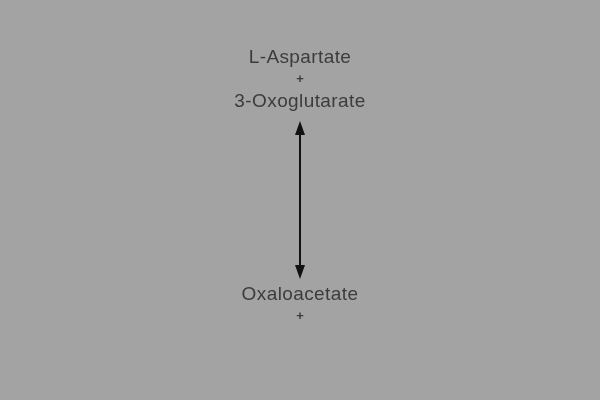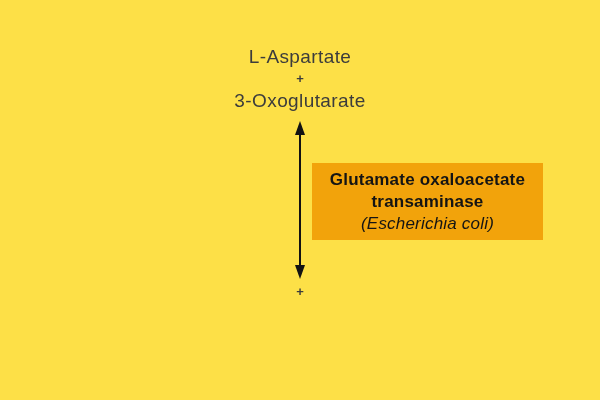--- a/index.html
+++ b/index.html
@@ -4,21 +4,21 @@
 <style>
   html, body {
     margin: 0;
     padding: 0;
     background: #ffffff;
   }
   .canvas {
     position: relative;
     width: 600px;
     height: 400px;
-    background: #fde047;
+    background: #a3a3a3;
     overflow: hidden;
     font-family: "Liberation Sans", "DejaVu Sans", sans-serif;
   }
   
   .compound-group {
     position: absolute;
     left: 150px;
     width: 300px;
     display: flex;
     flex-direction: column;
@@ -89,23 +89,19 @@
     <div class="plus-line">+</div>
     <div class="compound-line">3-Oxoglutarate</div>
   </div>
 
   <svg class="arrow-svg" viewBox="0 0 16 160" aria-hidden="true">
     <line x1="8" y1="12" x2="8" y2="148" stroke="#121212" stroke-width="2"></line>
     <polygon points="8,1 3,15 13,15" fill="#121212"></polygon>
     <polygon points="8,159 3,145 13,145" fill="#121212"></polygon>
   </svg>
 
-  <div class="enzyme-box">
-    <div class="enzyme-line">Glutamate oxaloacetate</div>
-    <div class="enzyme-line">transaminase</div>
-    <div class="enzyme-organism">(Escherichia coli)</div>
-  </div>
 
   <div class="compound-group bottom">
+    <div class="compound-line">Oxaloacetate</div>
     <div class="plus-line">+</div>
   </div>
 
 </div>
 
 </body></html>

